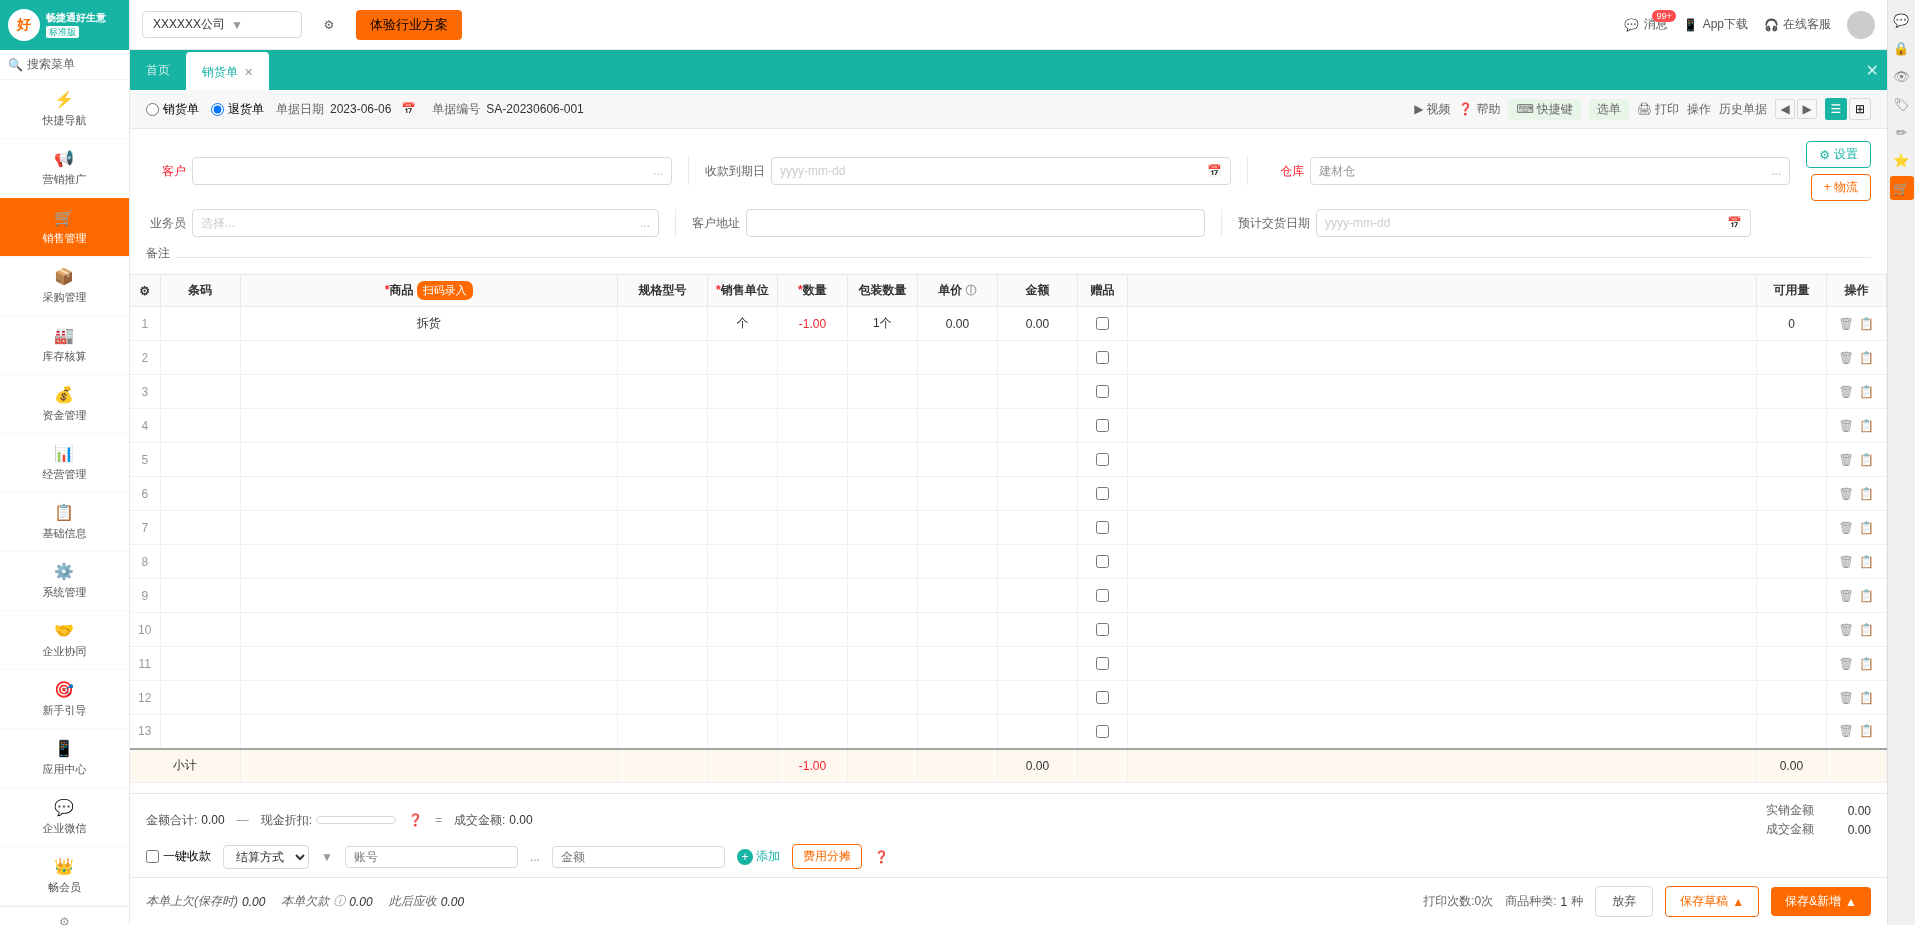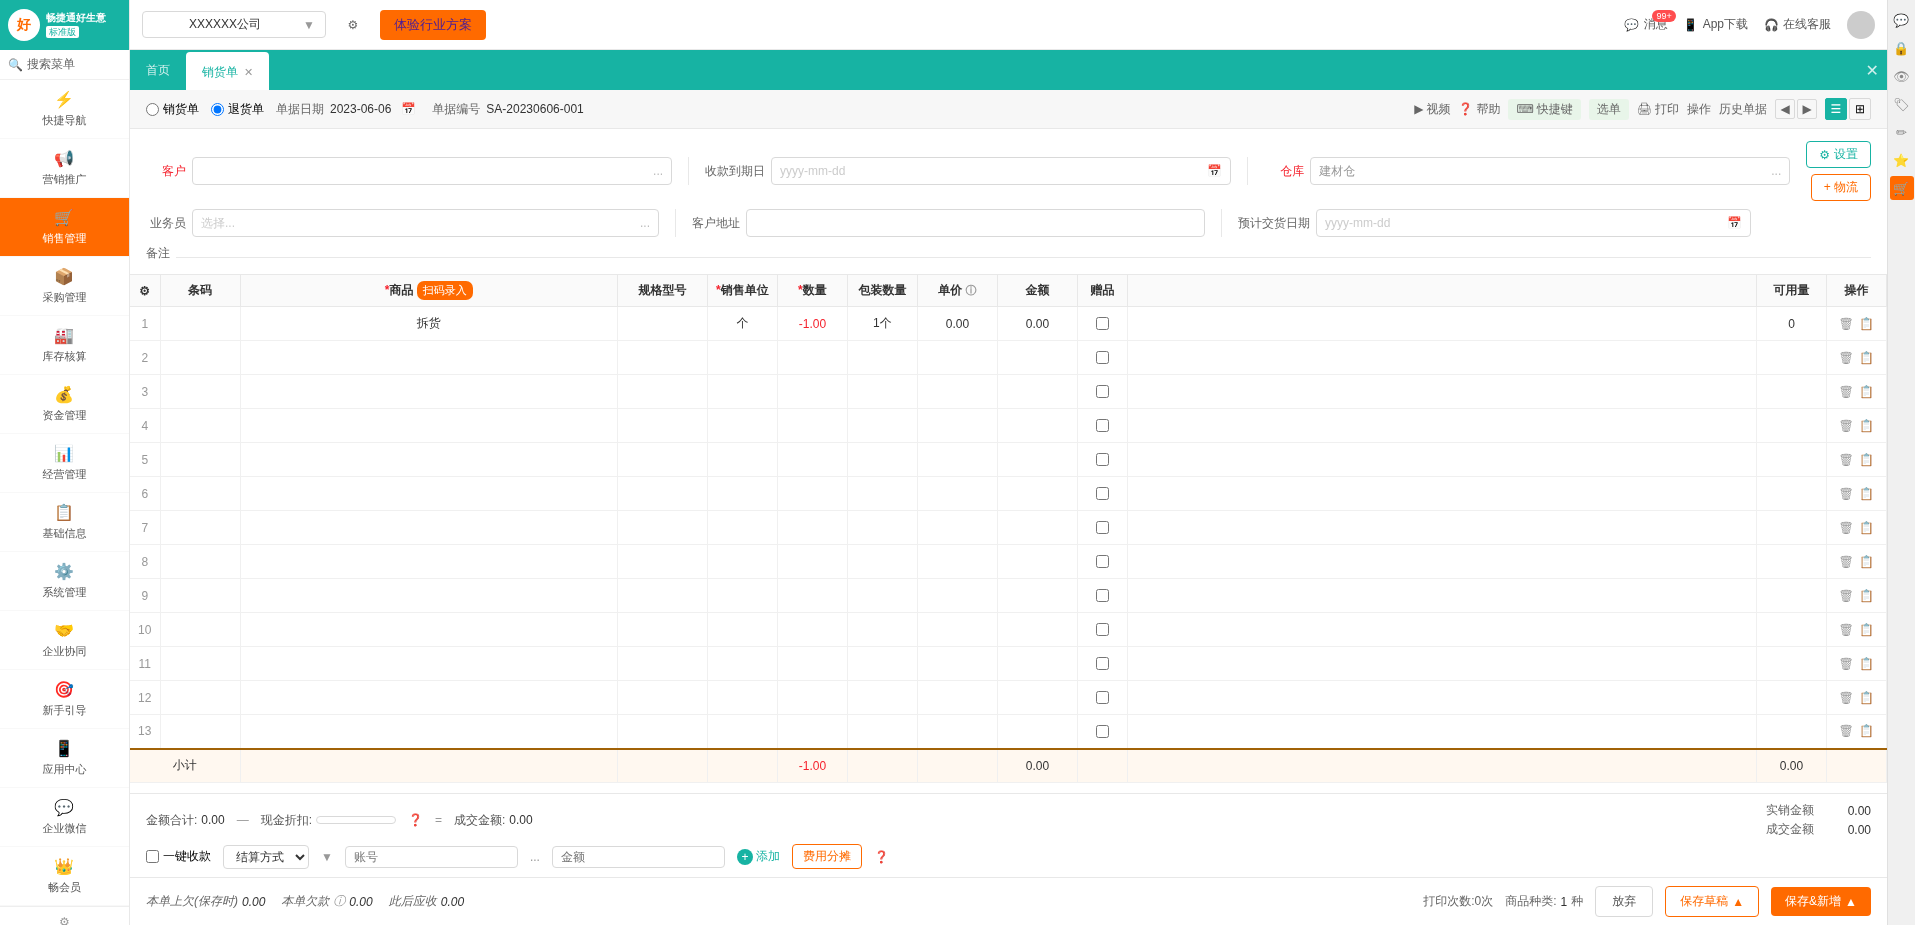--- a/index.html
+++ b/index.html
@@ -17,24 +17,24 @@
     .sidebar-item .label { font-size: 11px; text-align: center; }
     .sidebar-bottom { margin-top: auto; display: flex; flex-direction: column; border-top: 1px solid #eee; }
     .sidebar-bottom-item { display: flex; align-items: center; justify-content: center; padding: 8px; cursor: pointer; color: #999; gap: 4px; }
 
     
     .main { flex: 1; display: flex; flex-direction: column; height: 925px; overflow: hidden; }
 
     
     .topbar { height: 50px; background: #fff; display: flex; align-items: center; padding: 0 12px; border-bottom: 1px solid #e8e8e8; gap: 12px; flex-shrink: 0; }
     .company-select { display: flex; align-items: center; gap: 6px; border: 1px solid #d9d9d9; border-radius: 4px; padding: 4px 10px; cursor: pointer; min-width: 160px; }
-    .company-select span { color: #333; margin-left: 36px; }
+    .company-select span { color: #333; }
     .company-select .arrow { color: #999; }
     .settings-icon-btn { width: 30px; height: 30px; display: flex; align-items: center; justify-content: center; cursor: pointer; color: #666; border-radius: 4px; }
-    .trial-btn { background: #ff6a00; color: #4c1d95; border: none; border-radius: 4px; padding: 6px 14px; cursor: pointer; font-size: 13px; }
+    .trial-btn { background: #ff6a00; color: #000000; border: none; border-radius: 4px; padding: 6px 14px; cursor: pointer; font-size: 13px; }
     .topbar-right { margin-left: auto; display: flex; align-items: center; gap: 16px; }
     .topbar-right-item { display: flex; align-items: center; gap: 4px; cursor: pointer; color: #555; position: relative; }
     .badge { background: #ff4d4f; color: #fff; font-size: 9px; padding: 1px 4px; border-radius: 8px; position: absolute; top: -6px; right: -8px; min-width: 18px; text-align: center; }
     .avatar { width: 28px; height: 28px; border-radius: 50%; background: #ccc; }
 
     
     .tabbar { height: 40px; background: #17b3a3; display: flex; align-items: center; flex-shrink: 0; }
     .tab { padding: 0 16px; height: 40px; display: flex; align-items: center; cursor: pointer; color: rgba(255,255,255,0.8); font-size: 13px; gap: 6px; }
     .tab.active { background: #fff; color: #17b3a3; border-radius: 4px 4px 0 0; margin-top: 4px; }
     .tab .close-tab { font-size: 11px; color: #999; cursor: pointer; }
@@ -76,21 +76,21 @@
     .remark-label { color: #666; }
     .remark-input { flex: 1; border-bottom: 1px solid #e8e8e8; padding: 4px 0; color: #999; min-width: 200px; }
 
     
     .table-area { flex: 1; overflow-y: auto; border-top: 1px solid #e8e8e8; }
     table { width: 100%; border-collapse: collapse; }
     th { background: #fafafa; border-bottom: 1px solid #e8e8e8; border-right: 1px solid #e8e8e8; padding: 6px 8px; text-align: center; color: #333; white-space: nowrap; position: sticky; top: 0; z-index: 1; }
     td { border-bottom: 1px solid #f0f0f0; border-right: 1px solid #f0f0f0; padding: 4px 8px; text-align: center; color: #333; height: 34px; }
     .row-num { color: #999; width: 30px; }
     .scan-btn { background: #ff6a00; color: #fff; border: none; border-radius: 7px; padding: 2px 6px; cursor: pointer; font-size: 11px; }
-    .subtotal-row td { background: #fff8f0; font-weight: 500; border-top: 2px solid #a16207; }
+    .subtotal-row td { background: #fff8f0; font-weight: 500; border-top: 2px solid #a3a3a3; }
     .red-text { color: #f5222d; }
     .action-icons { display: flex; align-items: center; justify-content: center; gap: 6px; }
     .action-icon { cursor: pointer; color: #999; }
     .col-settings { width: 30px; }
     .col-barcode { width: 80px; }
     .col-goods { min-width: 120px; }
     .col-spec { width: 90px; }
     .col-unit { width: 70px; }
     .col-qty { width: 70px; }
     .col-pkg { width: 70px; }

